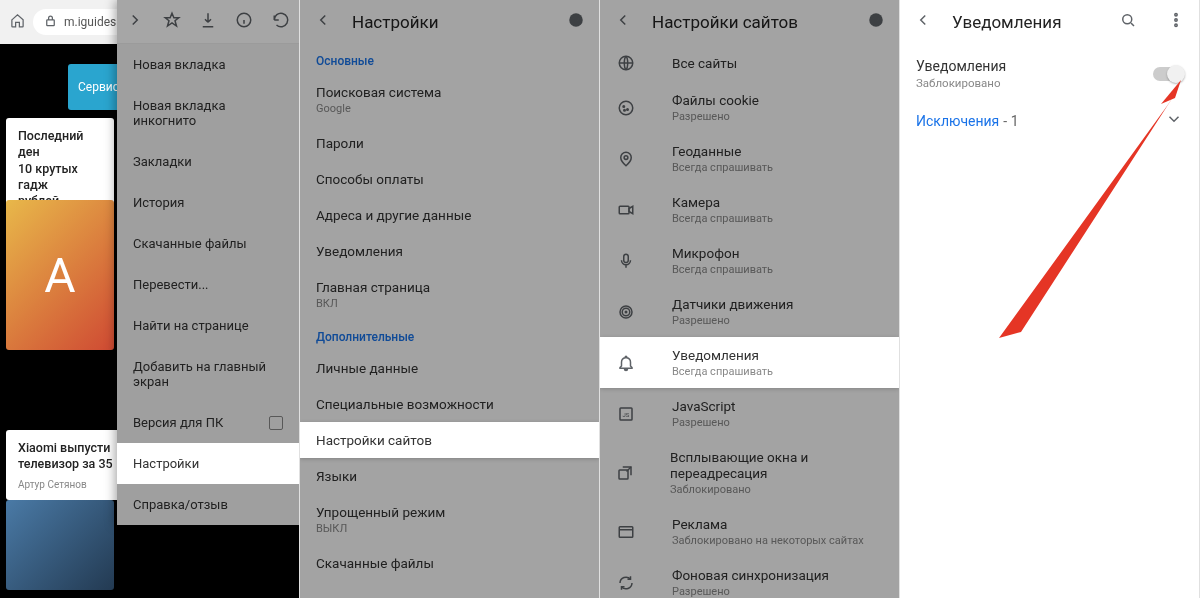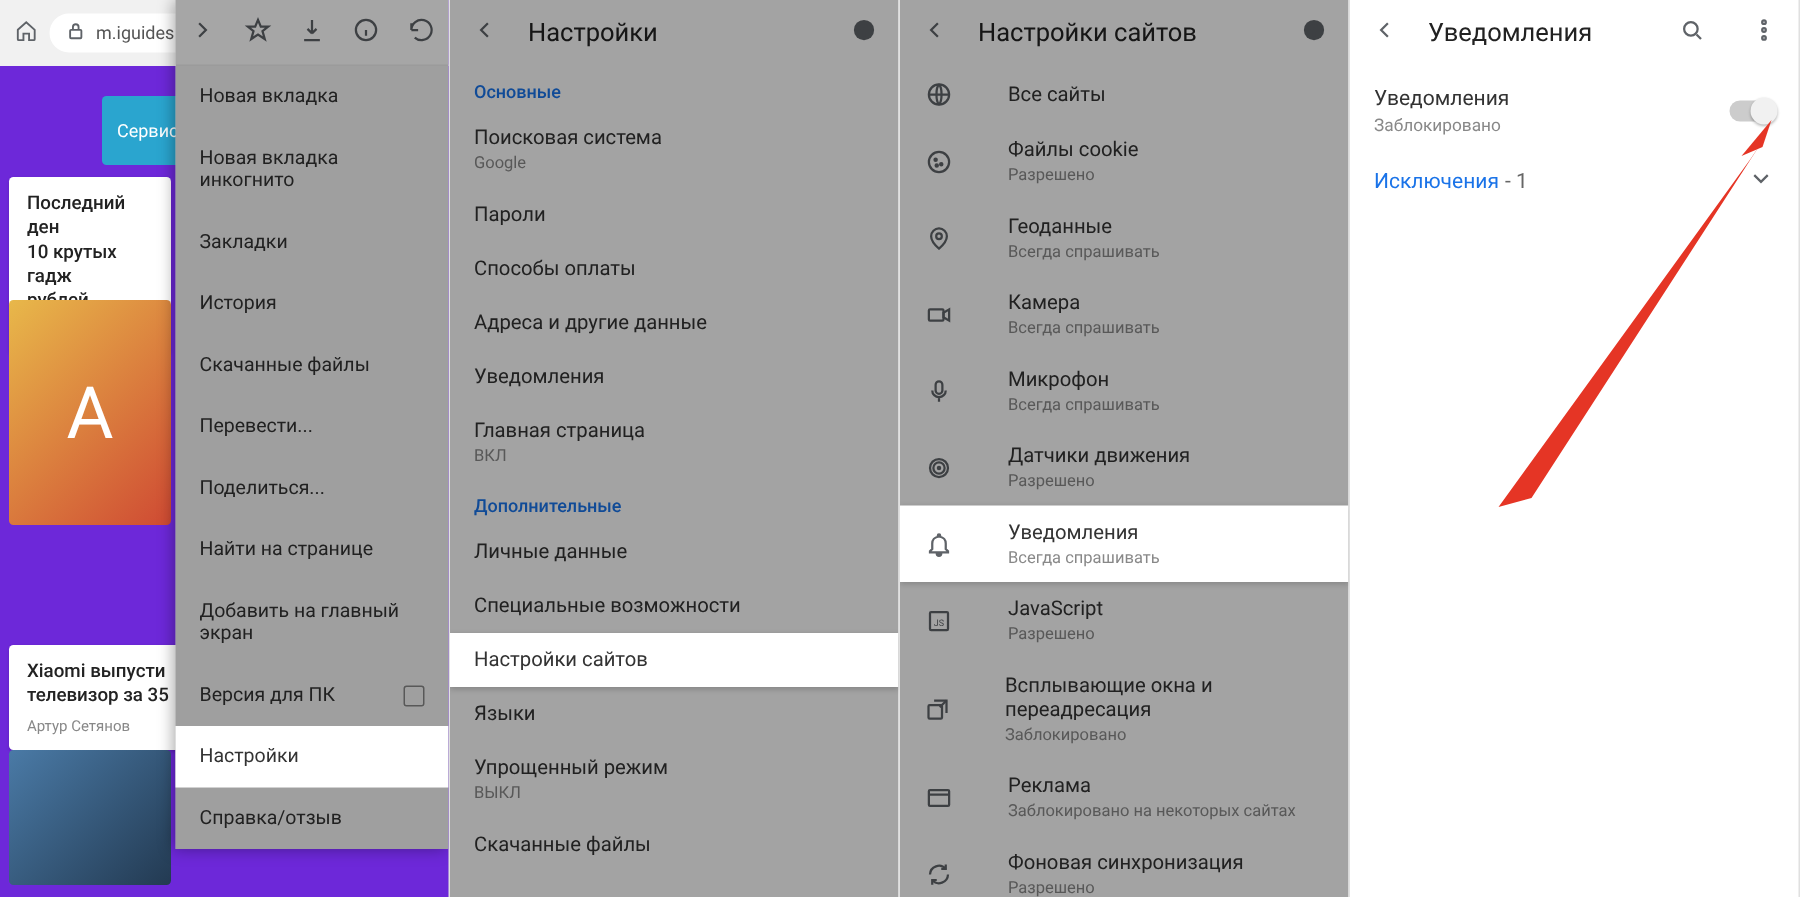--- a/index.html
+++ b/index.html
@@ -1,21 +1,21 @@
 <!DOCTYPE html>
 <html><head>
 <meta charset="utf-8">
 <style>
   * { box-sizing: border-box; margin: 0; padding: 0; }
   html, body { font-family: Roboto, Arial, sans-serif; }
   body { width: 1200px; height: 598px; display: flex; background: #fff; color: #222; overflow: hidden; }
   .panel { position: relative; height: 598px; border-right: 1px solid #e0e0e0; overflow: hidden; }
   .dim::after { content:""; position:absolute; inset:0; background: rgba(0,0,0,0.35); pointer-events:none; }
   
-  .p1 { width: 300px; background:#6d28d9; }
+  .p1 { width: 300px; background:#000000; }
   .p1-toolbar { position:absolute; top:0; left:0; right:0; height:44px; display:flex; align-items:center; padding:0 10px; gap:8px; background:#f1f1f1; }
   .url-pill { flex:1; display:flex; align-items:center; gap:6px; background:#fff; border-radius:14px; height:26px; padding:0 10px; font-size:12px; color:#555; }
   .p1-article { position:absolute; background:#fff; border-radius:3px; padding:10px 12px; box-shadow:0 1px 2px rgba(0,0,0,0.15); }
   .btn-pill { position:absolute; top:64px; left:68px; background:#2aa5cf; color:#fff; font-size:12px; padding:16px 10px; border-radius:3px; }
   .p1-art1 { top:118px; left:6px; width:108px; }
   .p1-art2 { top:430px; left:6px; width:128px; }
   .art-title { font-size:12.5px; line-height:1.3; color:#222; margin-bottom:6px; font-weight:500; }
   .art-meta { font-size:10px; color:#888; }
   .p1-img1 { position:absolute; top:200px; left:6px; width:108px; height:150px; background:linear-gradient(135deg,#e8b84a,#cf4a33); border-radius:3px; display:flex; align-items:center; justify-content:center; font-size:48px; color:#fff; }
   .p1-img2 { position:absolute; top:500px; left:6px; width:108px; height:90px; background:linear-gradient(135deg,#4a7aa6,#233a52); border-radius:3px; }
@@ -111,21 +111,20 @@
             <path d="M3 12a9 9 0 1 1 3 6.7M3 12V6m0 6h6"></path>
           </svg></span>
     </div>
     <div id="p1-menu-items">
         <div class="p1-menu-item"><span>Новая вкладка</span></div>
         <div class="p1-menu-item"><span>Новая вкладка инкогнито</span></div>
         <div class="p1-menu-item"><span>Закладки</span></div>
         <div class="p1-menu-item"><span>История</span></div>
         <div class="p1-menu-item"><span>Скачанные файлы</span></div>
         <div class="p1-menu-item"><span>Перевести...</span></div>
-        <div class="p1-menu-item"><span>Поделиться...</span></div>
         <div class="p1-menu-item"><span>Найти на странице</span></div>
         <div class="p1-menu-item"><span>Добавить на главный экран</span></div>
         <div class="p1-menu-item check">
           <span>Версия для ПК</span>
           <span class="checkbox"></span>
         </div>
         <div class="p1-menu-item hl"><span>Настройки</span></div>
         <div class="p1-menu-item"><span>Справка/отзыв</span></div>
       </div>
   </div>

